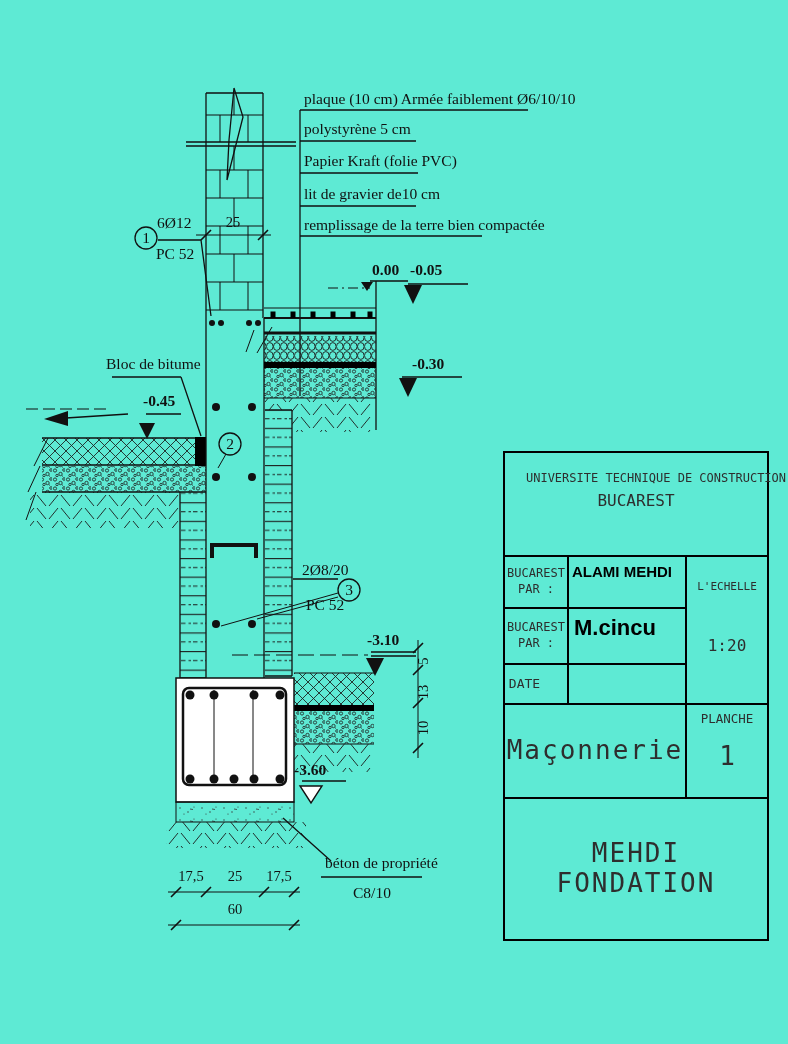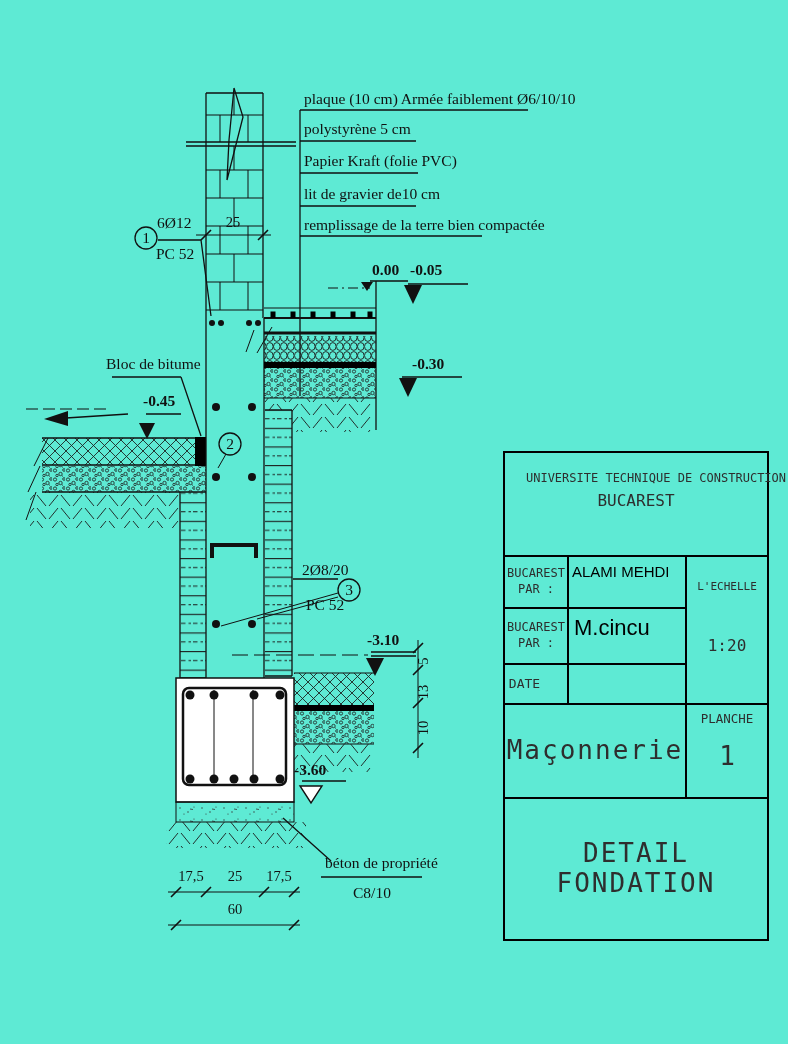--- a/index.html
+++ b/index.html
@@ -18,21 +18,21 @@
       border:2px solid #000; box-sizing:border-box;}
   .cad{font-family:"DejaVu Sans Mono", monospace; color:#2e2e2e;}
   .hl{position:absolute; height:1.5px; background:#000;}
   .vl{position:absolute; width:1.5px; background:#000;}
   .cell{position:absolute; box-sizing:border-box;}
   .ctr{display:flex; align-items:center; justify-content:center; text-align:center;}
   .u1{position:absolute; top:18px; left:0; width:100%; text-align:center; font-size:12px; letter-spacing:0px;padding-left:20px;}
   .u2{position:absolute; top:38px; left:0; width:100%; text-align:center; font-size:16px;}
   .fils{position:absolute; top:62px; left:0; width:100%; text-align:center; font-size:27px;}
   .small{font-size:12px; line-height:1.35;}
-  .bold-val{font-family:"Liberation Sans", sans-serif; font-weight:400; color:#000;}
+  .bold-val{font-family:"Liberation Sans", sans-serif; font-weight:700; color:#000;}
 </style>
 </head>
 <body>
 <div id="canvas">
 
 <svg width="788" height="1044" viewBox="0 0 788 1044">
   <defs>
     <pattern id="pat-cross" width="11" height="11" patternUnits="userSpaceOnUse">
       <path d="M0,0 L11,11 M11,0 L0,11" stroke="#1a1a1a" stroke-width="0.85" fill="none"></path>
     </pattern>
@@ -282,16 +282,16 @@
 
   <div class="cell ctr cad" style="left:0; top:210px; width:39px; height:40px; font-size:13px;">DATE</div>
 
   <div class="cell cad" style="left:182px; top:127px; width:80px; text-align:center; font-size:11px;">L'ECHELLE</div>
   <div class="cell cad" style="left:182px; top:183px; width:80px; text-align:center; font-size:16px;">1:20</div>
 
   <div class="cell ctr cad" style="left:0; top:250px; width:180px; height:94px; font-size:26px; letter-spacing:2px;">Maçonnerie</div>
   <div class="cell cad" style="left:182px; top:258px; width:80px; text-align:center; font-size:12.5px;">PLANCHE</div>
   <div class="cell cad" style="left:182px; top:288px; width:80px; text-align:center; font-size:26px;">1</div>
 
-  <div class="cell ctr cad" style="left:0; top:344px; width:262px; height:142px; font-size:26px; letter-spacing:2px;">DETAIL FONDATION</div>
+  <div class="cell ctr cad" style="left:0; top:344px; width:262px; height:142px; font-size:26px; letter-spacing:2px;">MEHDI FONDATION</div>
 </div>
 
 </div>
 
 </body></html>

